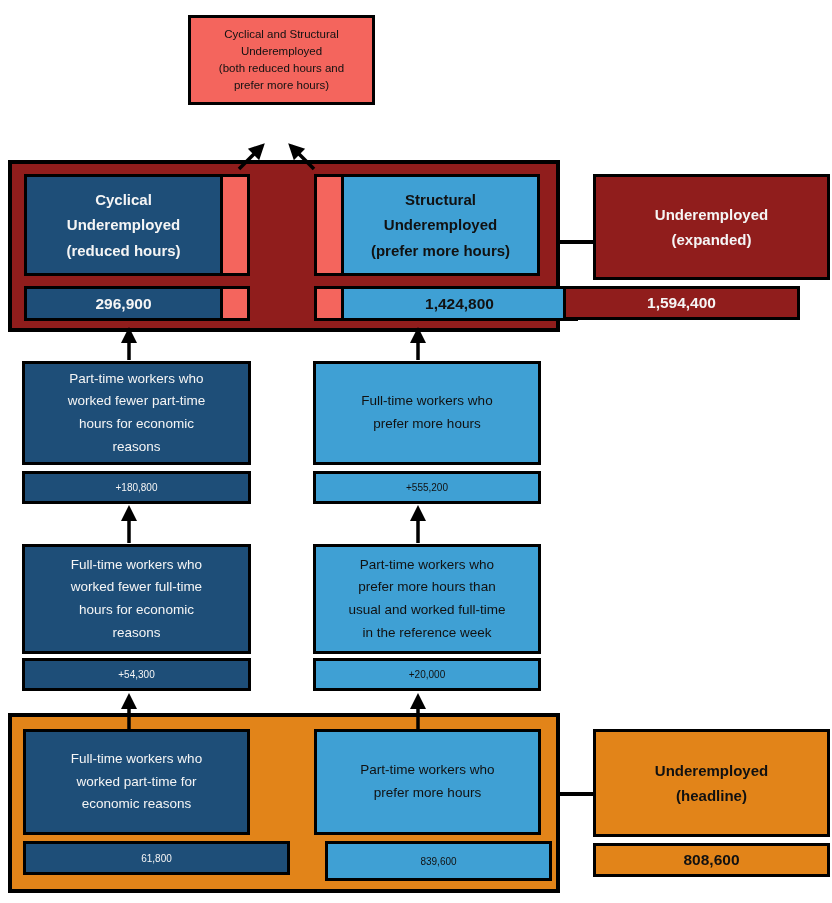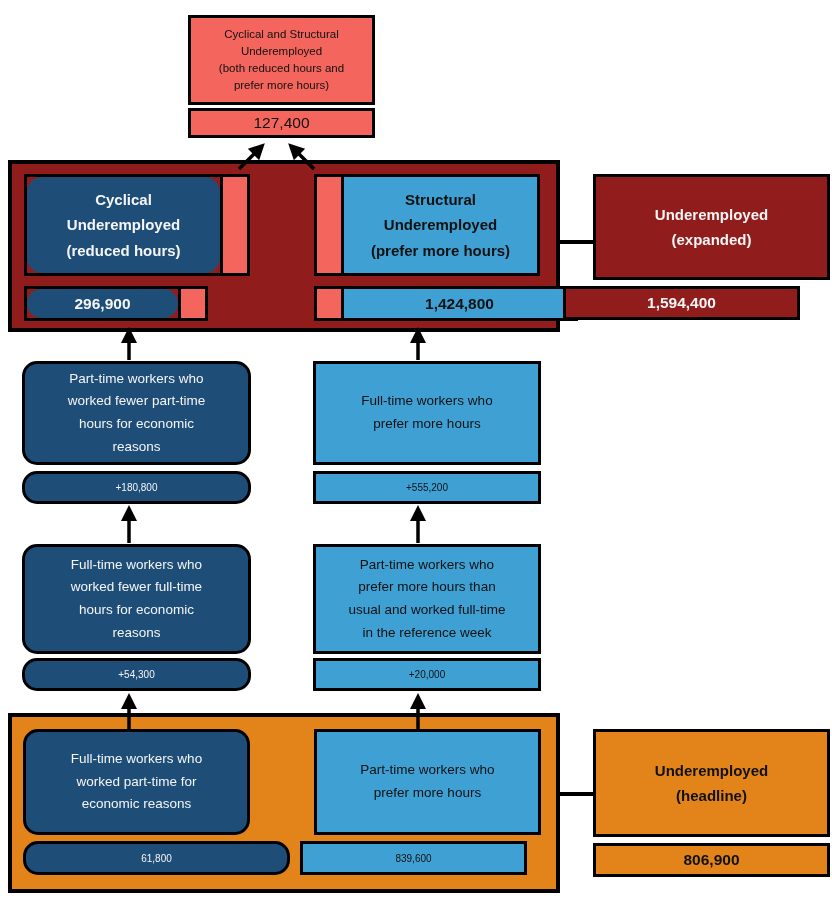--- a/index.html
+++ b/index.html
@@ -5,21 +5,21 @@
   html,body { margin:0; padding:0; background:#ffffff; }
   .canvas {
     position:relative; width:832px; height:903px; background:#ffffff;
     font-family:"Liberation Sans", sans-serif; overflow:hidden;
   }
   .box {
     position:absolute; box-sizing:border-box; border:3px solid #000;
     display:flex; align-items:center; justify-content:center; text-align:center;
   }
   .thick { border-width:4px; }
-  .navy      { background:var(--navy);border-radius:15px; }
+  .navy      { background:var(--navy); }
   .lightblue { background:var(--lightblue); }
   .salmon    { background:var(--salmon); }
   .darkred   { background:var(--darkred); }
   .orange    { background:var(--orange); }
   .lbl { white-space:pre-line; }
   .white { color:#f5f5f5; }
   .dark  { color:#111111; }
   .bold  { font-weight:bold; }
   .t11 { font-size:11.5px; line-height:1.5; }
   .t13 { font-size:13.5px; line-height:1.68; }
@@ -37,35 +37,32 @@
 <body>
 
 <div class="canvas">
 
   <div class="box salmon" style="left:188px;top:15px;width:187px;height:90px">
     <span class="lbl dark t11">Cyclical and Structural
 Underemployed
 (both reduced hours and
 prefer more hours)</span>
   </div>
-  <div class="box salmon" style="left:188px;top:108px;width:187px;height:30px">
-    <span class="dark t15v">127,400</span>
-  </div>
 
   <div class="box darkred thick" style="left:8px;top:160px;width:552px;height:172px"></div>
 
   <div class="box group" style="left:24px;top:174px;width:226px;height:102px">
     <div class="cell navy">
       <span class="lbl white bold t15">Cyclical
 Underemployed
 (reduced hours)</span>
     </div>
     <div class="strip strip-right"></div>
   </div>
-  <div class="box group" style="left:24px;top:286px;width:184px;height:35px">
+  <div class="box group" style="left:24px;top:286px;width:226px;height:35px">
     <div class="cell navy">
       <span class="white bold t15v">296,900</span>
     </div>
     <div class="strip strip-right"></div>
   </div>
 
   <div class="box group" style="left:314px;top:174px;width:226px;height:102px">
     <div class="strip strip-left"></div>
     <div class="cell lightblue">
       <span class="lbl dark bold t15">Structural
@@ -131,30 +128,30 @@
 worked part-time for
 economic reasons</span>
   </div>
   <div class="box navy" style="left:23px;top:841px;width:267px;height:34px">
     <span class="white t13v">61,800</span>
   </div>
   <div class="box lightblue" style="left:314px;top:729px;width:227px;height:106px">
     <span class="lbl dark t13">Part-time workers who
 prefer more hours</span>
   </div>
-  <div class="box lightblue" style="left:300px;top:841px;width:227px;height:34px">
+  <div class="box lightblue" style="left:325px;top:841px;width:227px;height:40px">
     <span class="dark t13v">839,600</span>
   </div>
 
   <div class="box orange" style="left:593px;top:729px;width:237px;height:108px">
     <span class="lbl dark bold t15">Underemployed
 (headline)</span>
   </div>
   <div class="box orange" style="left:593px;top:843px;width:237px;height:34px">
-    <span class="dark bold t15v">806,900</span>
+    <span class="dark bold t15v">808,600</span>
   </div>
 
   <svg class="wires" width="832" height="903" viewBox="0 0 832 903">
     <defs>
       <marker id="ah" markerUnits="userSpaceOnUse" markerWidth="18" markerHeight="18" viewBox="0 0 18 18" refX="13" refY="9" orient="auto">
         <path d="M1,1 L17,9 L1,17 Z" fill="#000"></path>
       </marker>
     </defs>
     <line x1="239" y1="169" x2="262" y2="146" stroke="#000" stroke-width="3.5" marker-end="url(#ah)"></line>
     <line x1="314" y1="169" x2="291" y2="146" stroke="#000" stroke-width="3.5" marker-end="url(#ah)"></line>

